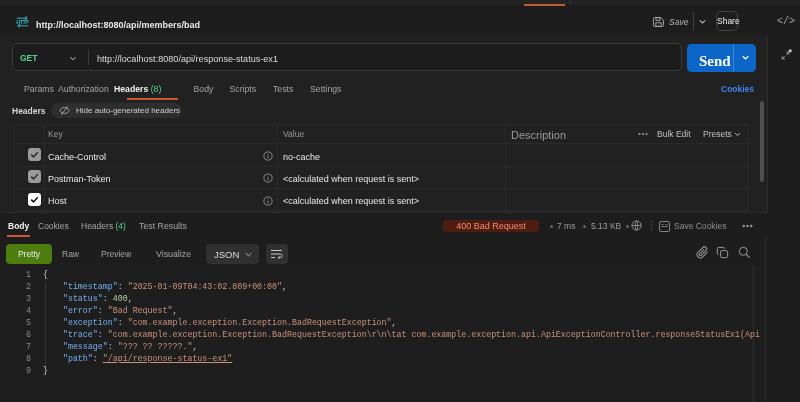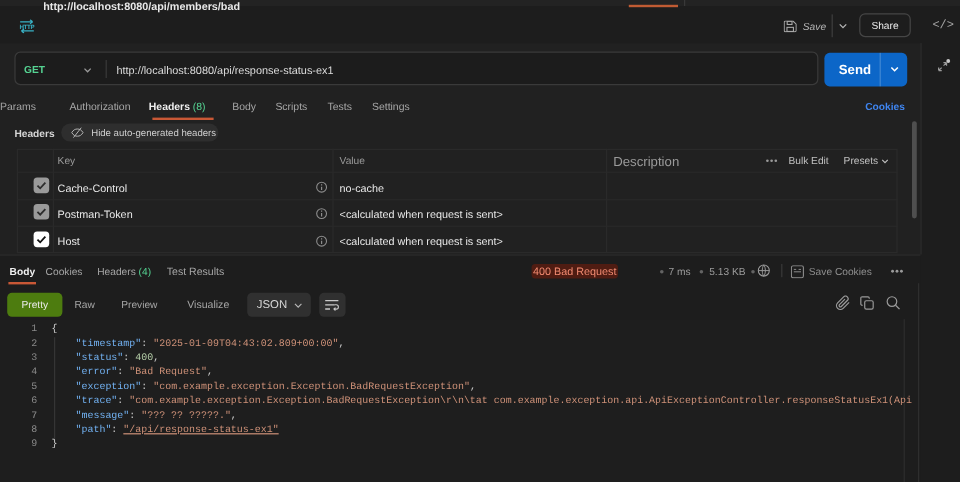--- a/index.html
+++ b/index.html
@@ -10,62 +10,62 @@
 
 <div class="a" style="left:0;top:0;width:800px;height:5px;background:#232323;"></div>
 <div class="a" style="left:570px;top:0;width:1px;height:5px;background:#383838;"></div>
 <div class="a" style="left:524px;top:4px;width:41px;height:2px;background:#c05b33;"></div>
 
 <svg class="a" style="left:15.5px;top:16px;" width="13" height="12" viewBox="0 0 13 12">
   <path d="M0.8 2.2 H11.2 M11.2 2.2 l-2.2-1.7 M11.2 2.2 l-2.2 1.7" stroke="#38b1c5" stroke-width="1" fill="none"></path>
   <path d="M12.2 9.8 H1.8 M1.8 9.8 l2.2-1.7 M1.8 9.8 l2.2 1.7" stroke="#38b1c5" stroke-width="1" fill="none"></path>
   <text x="0.2" y="8" font-family="Liberation Sans" font-size="5.2" font-weight="bold" fill="#38b1c5" textLength="12.6">HTTP</text>
 </svg>
-<div class="a t" style="left:36px;top:0;font-size:9px;font-weight:bold;color:#e8e8e8;">http://localhost:8080/api/members/bad</div>
+<div class="a t" style="left:36px;top:20px;font-size:9px;font-weight:bold;color:#e8e8e8;">http://localhost:8080/api/members/bad</div>
 
 <svg class="a" style="left:653px;top:17px;" width="11" height="10" viewBox="0 0 11 10">
   <path d="M1.5 0.5 H7.8 L10.5 3.2 V8.5 A1 1 0 0 1 9.5 9.5 H1.5 A1 1 0 0 1 0.5 8.5 V1.5 A1 1 0 0 1 1.5 0.5 Z" stroke="#a9a9a9" stroke-width="0.9" fill="none"></path>
   <rect x="3" y="0.8" width="4" height="2.6" fill="none" stroke="#a9a9a9" stroke-width="0.9"></rect>
   <rect x="2.8" y="5.8" width="5.4" height="3.4" fill="none" stroke="#a9a9a9" stroke-width="0.9"></rect>
 </svg>
 <div class="a t" style="left:669px;top:17px;font-size:8.5px;color:#b5b5b5;font-style:italic;">Save</div>
 <div class="a" style="left:693px;top:12px;width:1px;height:19px;background:#3f3f3f;"></div>
 <svg class="a" style="left:697.5px;top:19px;" width="9" height="6" viewBox="0 0 9 6">
     <path d="M1.8 1.3 L4.5 4 L7.2 1.3" stroke="#b5b5b5" stroke-width="1.1" fill="none"></path>
   </svg>
-<div class="a" style="left:716px;top:11px;width:43px;height:20px;border:1px solid #464646;border-radius:5px;color:#ededed;font-size:8.5px;line-height:18px;text-align:center;">Share</div>
+<div class="a" style="left:716px;top:11px;width:22px;height:20px;border:1px solid #464646;border-radius:5px;color:#ededed;font-size:8.5px;line-height:18px;text-align:left;">Share</div>
 <div class="a t" style="left:777px;top:15.5px;font-family:'Liberation Mono',monospace;font-size:10px;color:#a5a5a5;">&lt;/&gt;</div>
 
 <div class="a" style="left:0;top:36px;width:767px;height:176px;background:#212121;"></div>
 <div class="a" style="left:767px;top:36px;width:1px;height:176px;background:#2e2e2e;"></div>
 
 <div class="a" style="left:12px;top:43px;width:670px;height:28px;background:#1c1c1c;border:1px solid #3a3a3a;border-radius:5px;"></div>
 <div class="a t" style="left:20px;top:53px;font-size:8.5px;font-weight:bold;color:#55d392;">GET</div>
 <svg class="a" style="left:69px;top:55.5px;" width="8" height="6" viewBox="0 0 8 6">
     <path d="M1.4 1.2 L4 3.8 L6.6 1.2" stroke="#9a9a9a" stroke-width="1.1" fill="none"></path>
   </svg>
 <div class="a" style="left:88px;top:50px;width:1px;height:15px;background:#3a3a3a;"></div>
 <div class="a t" style="left:97px;top:53.5px;font-size:9.1px;color:#dcdcdc;">http://localhost:8080/api/response-status-ex1</div>
 
 <div class="a" style="left:687px;top:44px;width:69px;height:28px;background:#0c66c8;border-radius:4.5px;"></div>
 <div class="a" style="left:733px;top:44px;width:1px;height:28px;background:rgba(255,255,255,0.22);"></div>
-<div class="a t" style="left:699px;top:53px;font-size:11px;font-weight:bold;color:#fff;">Send</div>
+<div class="a t" style="left:699px;top:53px;font-size:15px;font-weight:bold;color:#fff;font-family:Liberation Serif, serif;">Send</div>
 <svg class="a" style="left:740.5px;top:55px;" width="9" height="6" viewBox="0 0 9 6">
     <path d="M1.8 1.2 L4.5 3.9 L7.2 1.2" stroke="#fff" stroke-width="1.3" fill="none"></path>
   </svg>
 
 <svg class="a" style="left:778px;top:48px;" width="15" height="15" viewBox="0 0 15 15">
   <path d="M8.3 6.7 L10.8 4.2 M10.8 4.2 v2.6 M10.8 4.2 h-2.6" stroke="#9a9a9a" stroke-width="1" fill="none"></path>
   <path d="M6.7 8.3 L4.2 10.8 M4.2 10.8 v-2.6 M4.2 10.8 h2.6" stroke="#9a9a9a" stroke-width="1" fill="none"></path>
   <circle cx="12.2" cy="2.8" r="1.6" fill="#c9c9c9"></circle>
 </svg>
 
-<div class="a t" style="left:0;top:83.7px;font-size:8.7px;color:#a6a6a6;">Params</div>
+<div class="a t" style="left:24px;top:83.7px;font-size:8.7px;color:#a6a6a6;">Params</div>
 <div class="a t" style="left:58px;top:83.7px;font-size:8.7px;color:#a6a6a6;">Authorization</div>
-<div class="a t" style="left:124px;top:83.7px;font-size:8.7px;font-weight:bold;color:#f0f0f0;">Headers <span style="font-weight:normal;color:#55d392;">(8)</span></div>
+<div class="a t" style="left:114px;top:83.7px;font-size:8.7px;font-weight:bold;color:#f0f0f0;">Headers <span style="font-weight:normal;color:#55d392;">(8)</span></div>
 <div class="a" style="left:127px;top:97.5px;width:51px;height:2px;background:#c95836;"></div>
 <div class="a t" style="left:193.5px;top:83.7px;font-size:8.7px;color:#a6a6a6;">Body</div>
 <div class="a t" style="left:229.5px;top:83.7px;font-size:8.7px;color:#a6a6a6;">Scripts</div>
 <div class="a t" style="left:273px;top:83.7px;font-size:8.7px;color:#a6a6a6;">Tests</div>
 <div class="a t" style="left:310px;top:83.7px;font-size:8.7px;color:#a6a6a6;">Settings</div>
 <div class="a t" style="left:721px;top:84.3px;font-size:8.5px;font-weight:bold;color:#3f85f0;">Cookies</div>
 
 <div class="a t" style="left:12px;top:106px;font-size:8.5px;font-weight:bold;color:#d6d6d6;">Headers</div>
 <div class="a" style="left:51px;top:103px;width:131px;height:15px;border-radius:7.5px;background:#2e2e2e;"></div>
 <svg class="a" style="left:59px;top:106px;" width="11" height="9" viewBox="0 0 11 9">
@@ -131,21 +131,21 @@
 <div class="a" style="left:760px;top:101px;width:4px;height:81px;background:#4f4f4f;border-radius:2px;"></div>
 
 <div class="a" style="left:0;top:212px;width:767px;height:190px;background:#1d1d1d;border-top:1px solid #2e2e2e;"></div>
 <div class="a" style="left:765px;top:236px;width:1px;height:166px;background:#2e2e2e;"></div>
 <div class="a t" style="left:8px;top:220.5px;font-size:8.5px;font-weight:bold;color:#f0f0f0;">Body</div>
 <div class="a" style="left:7px;top:235px;width:23px;height:2px;background:#c95836;"></div>
 <div class="a t" style="left:38px;top:220.5px;font-size:8.5px;color:#a6a6a6;">Cookies</div>
 <div class="a t" style="left:81px;top:220.5px;font-size:8.5px;color:#a6a6a6;">Headers <span style="color:#55d392;">(4)</span></div>
 <div class="a t" style="left:139px;top:220.5px;font-size:8.8px;color:#a6a6a6;">Test Results</div>
 
-<div class="a" style="left:443px;top:220px;width:72px;height:12px;background:#4f1c12;border-radius:3px;color:#f28b71;font-size:9px;line-height:12px;text-align:center;">400 Bad Request</div>
+<div class="a" style="left:443px;top:220px;width:96px;height:12px;background:#4f1c12;border-radius:3px;color:#f28b71;font-size:9px;line-height:12px;text-align:center;">400 Bad Request</div>
 <div class="a" style="left:550px;top:224.5px;width:3px;height:3px;border-radius:50%;background:#636363;"></div>
 <div class="a t" style="left:557px;top:221px;font-size:8.5px;color:#9c9c9c;">7 ms</div>
 <div class="a" style="left:583px;top:224.5px;width:3px;height:3px;border-radius:50%;background:#636363;"></div>
 <div class="a t" style="left:591px;top:221px;font-size:8.5px;color:#9c9c9c;">5.13 KB</div>
 <div class="a" style="left:626px;top:224.5px;width:3px;height:3px;border-radius:50%;background:#636363;"></div>
 <svg class="a" style="left:631px;top:220px;" width="11" height="11" viewBox="0 0 11 11">
   <circle cx="5.5" cy="5.5" r="4.6" stroke="#9c9c9c" stroke-width="0.9" fill="none"></circle>
   <path d="M1 5.5 H10 M5.5 1 C3.8 2.4 3.8 8.6 5.5 10 M5.5 1 C7.2 2.4 7.2 8.6 5.5 10" stroke="#9c9c9c" stroke-width="0.8" fill="none"></path>
 </svg>
 <div class="a" style="left:651px;top:220px;width:1px;height:11px;background:#3a3a3a;"></div>

